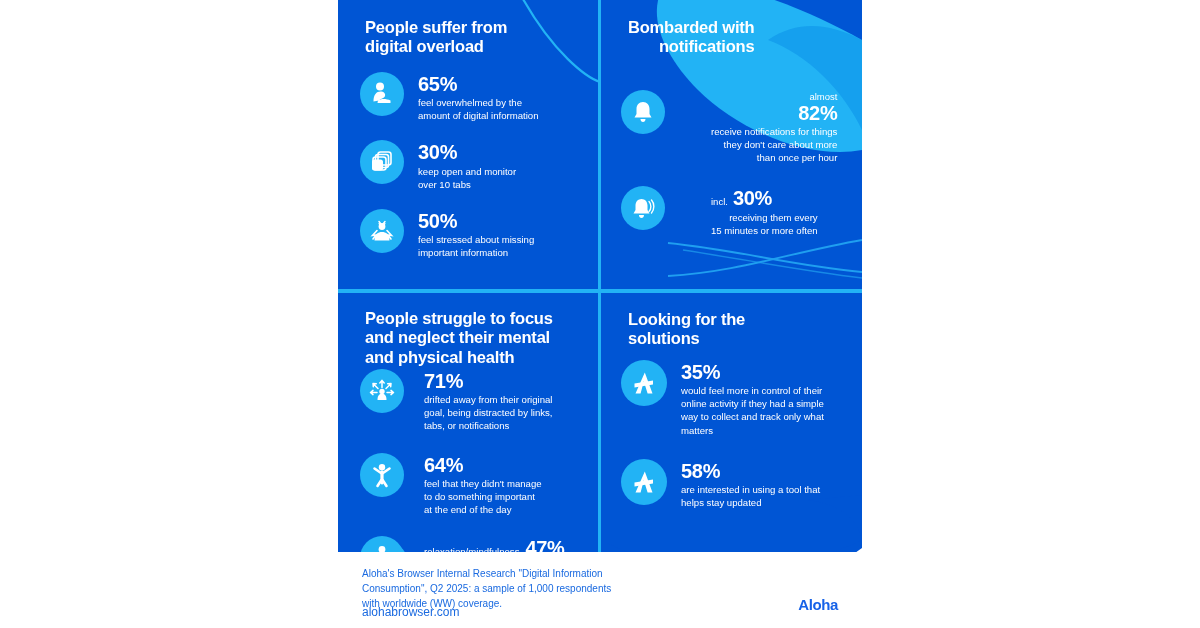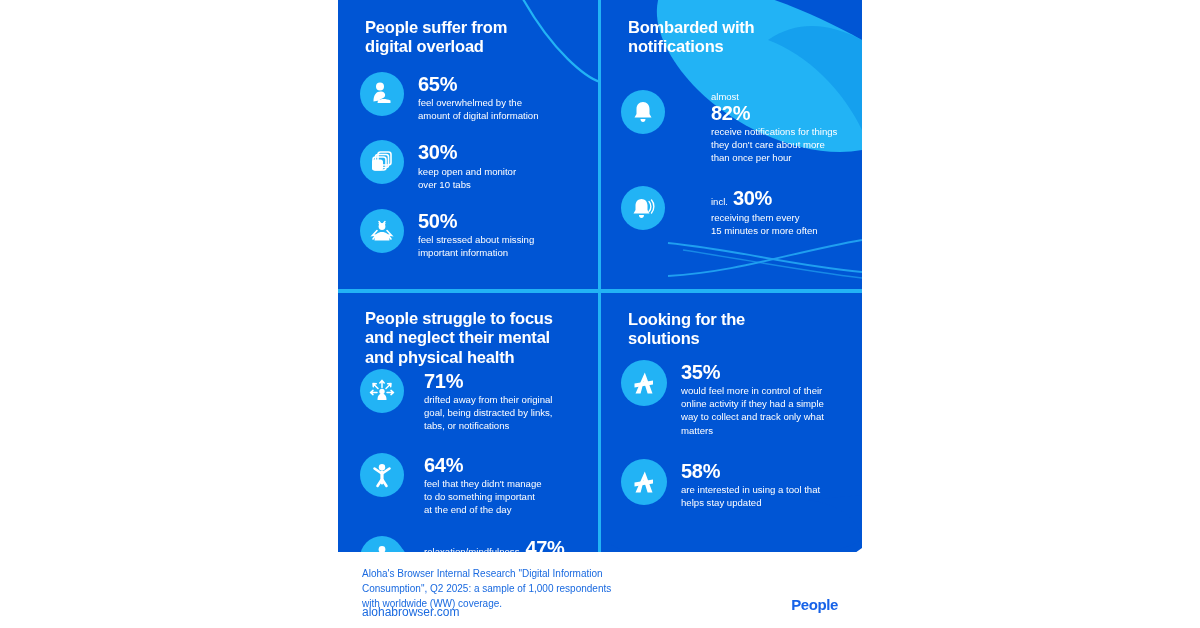--- a/index.html
+++ b/index.html
@@ -16,21 +16,21 @@
 
   
   .divider-v{ position:absolute; left:260px; top:0; width:3px; height:592px;
      background:#22b3f5; z-index:6; }
   .divider-h{ position:absolute; left:0; top:289px; width:524px; height:4px;
      background:#22b3f5; z-index:6; }
 
   
   .quad{ position:absolute; z-index:5;border-radius:25px; }
   #q1{ left:0;   top:0;   width:260px; height:289px; }
-  #q2{ left:263px; top:0; width:303px; height:289px; }
+  #q2{ left:263px; top:0; width:303px; height:289px;text-align:right; }
   #q3{ left:0;   top:293px; width:260px; height:335px; }
   #q4{ left:263px; top:292px; width:284px; height:335px; }
 
   .q-title{
     position:absolute; left:27px; top:18px;
     font-size:16.5px; font-weight:bold; line-height:1.18;
     color:#ffffff; letter-spacing:-0.2px; white-space:pre-line;
     z-index:7;
   }
   #q3 .q-title{ top:16px; }
@@ -341,17 +341,17 @@
         </div>
 
       </div>
     </div>
 
     <div id="footer">
       <div class="note">Aloha's Browser Internal Research "Digital Information
 Consumption", Q2 2025: a sample of 1,000 respondents
 with worldwide (WW) coverage.</div>
       <div class="site">alohabrowser.com</div>
-      <div class="logo">People</div>
+      <div class="logo">Aloha</div>
     </div>
 
   </div>
 </div>
 
 </body></html>

